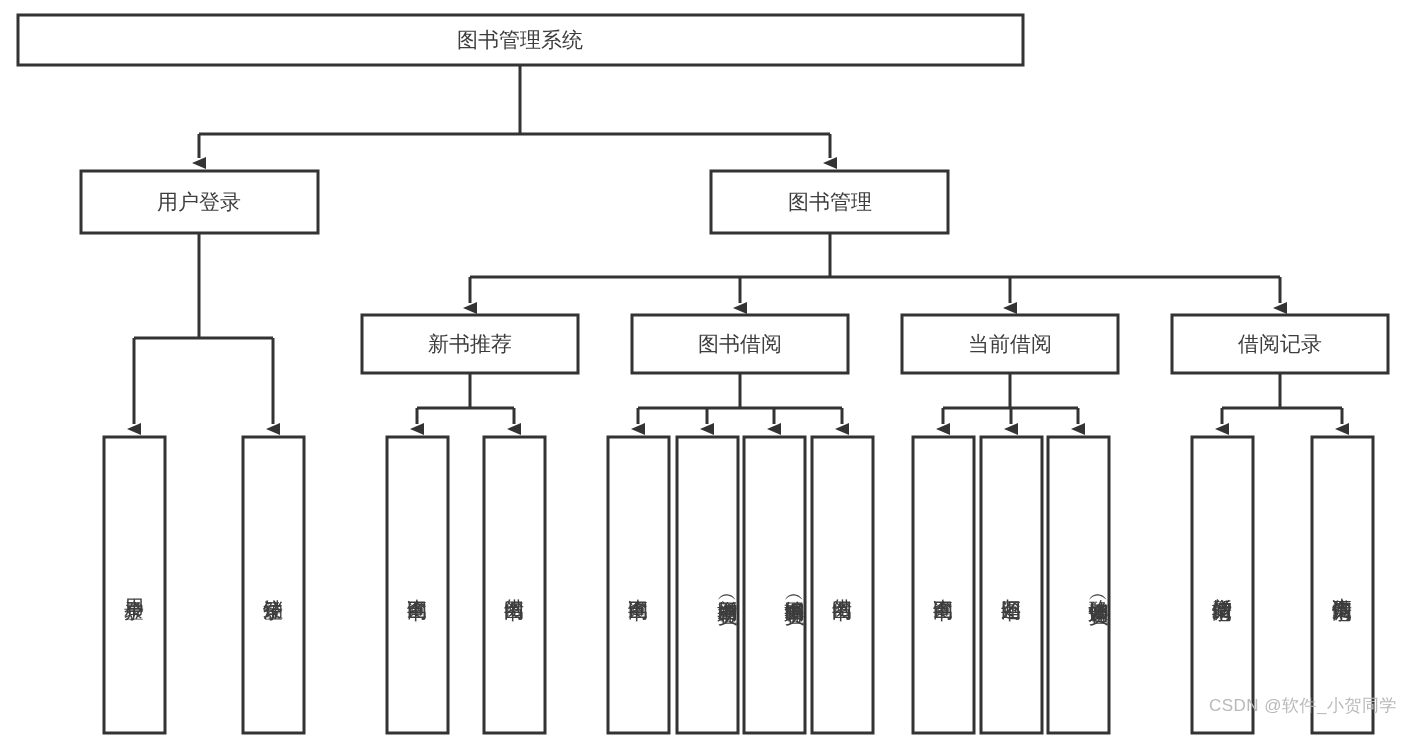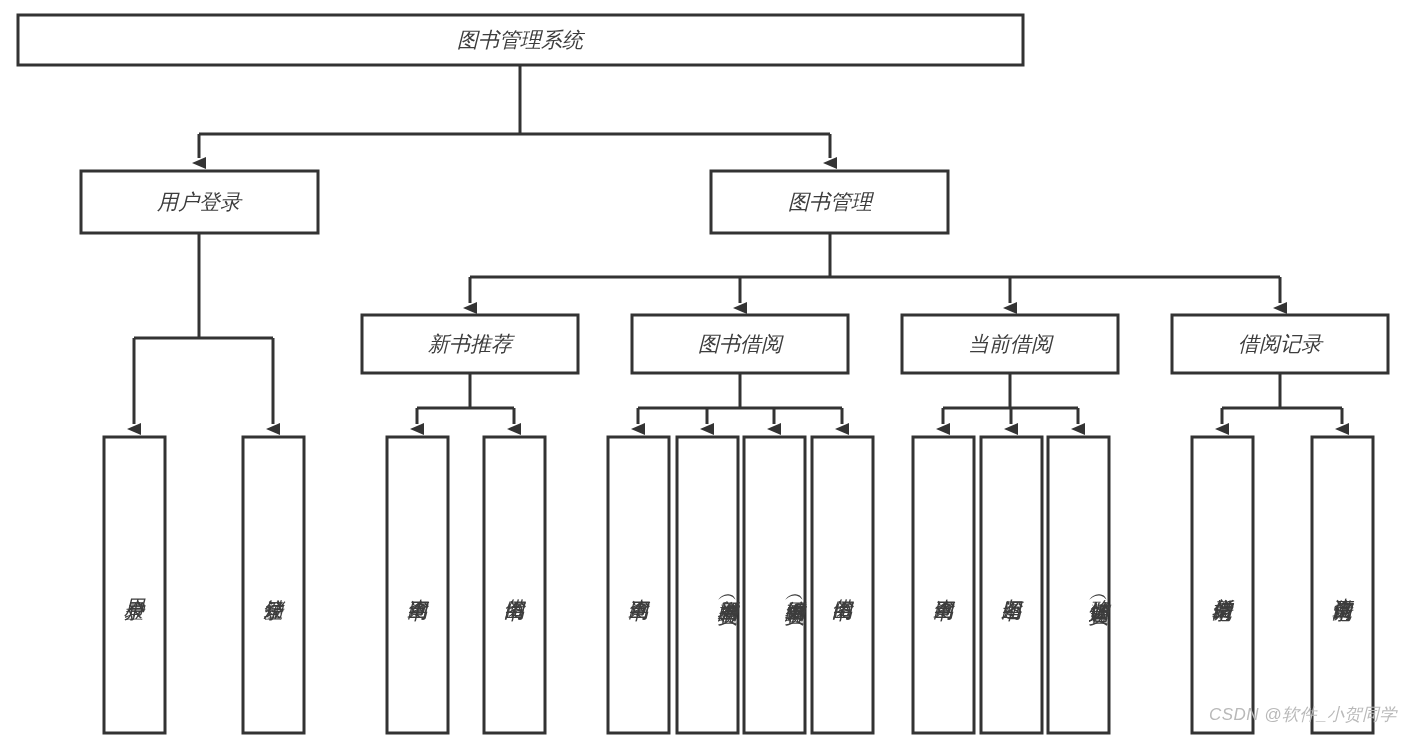--- a/index.html
+++ b/index.html
@@ -11,21 +11,20 @@
     width: 1405px;
     height: 747px;
     overflow: hidden;
     font-family: "Liberation Sans", "DejaVu Sans", sans-serif;
   }
   #diagram-root {
     position: relative;
     width: 1405px;
     height: 736px;
     background: #ffffff;
-    font-style: italic;
   }
   svg#tree-svg {
     position: absolute;
     top: 0;
     left: 0;
     width: 1405px;
     height: 747px;
   }
   .node-box {
     fill: #ffffff;
@@ -61,21 +60,21 @@
     display: flex;
     align-items: center;
     justify-content: center;
     text-align: center;
     pointer-events: none;
     box-sizing: border-box;
   }
   .watermark {
     position: absolute;
     right: 8px;
-    bottom: 10px;
+    bottom: 19px;
     font-family: "Liberation Sans", "DejaVu Sans", sans-serif;
     font-size: 17px;
     color: #b9b9b9;
     letter-spacing: 0.5px;
     white-space: nowrap;
   }
 </style>
 </head>
 <body>
 

